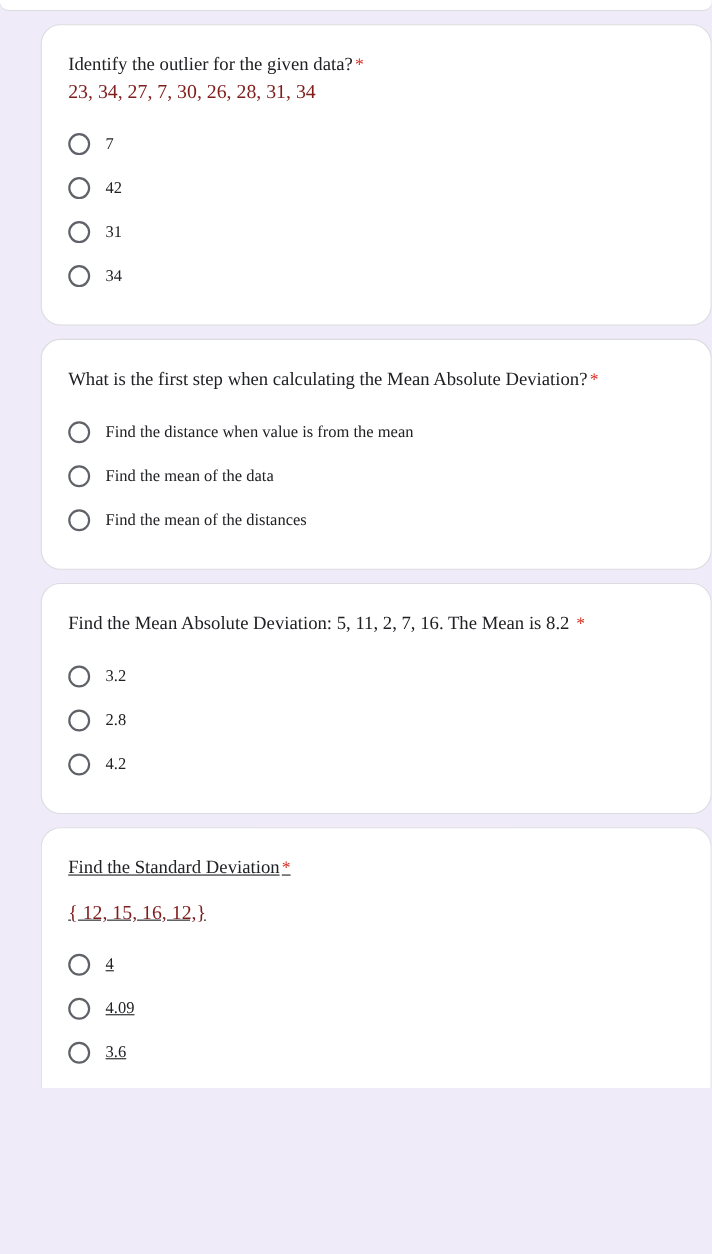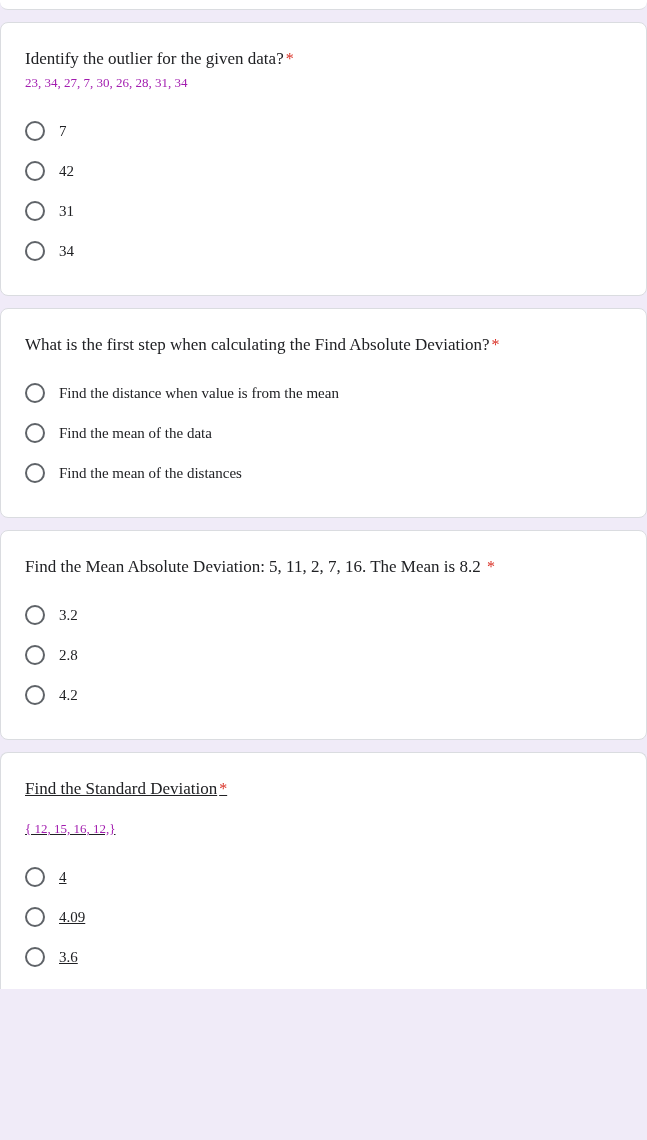--- a/index.html
+++ b/index.html
@@ -9,23 +9,24 @@
     }
     body {
       font-family: Georgia, 'Times New Roman', serif;
       background-color: #f0ebf8;
       width: 647px;
       color: #202124;
     }
     .question-card {
       background-color: #ffffff;
       border: 1px solid #dadce0;
-      border-radius: 8px;
+      border-radius: 18px;
       margin-bottom: 12px;
       padding: 24px 32px 24px 24px;
+      margin-left: 37px;
     }
     .question-card:first-child {
       border-top-left-radius: 0;
       border-top-right-radius: 0;
       border-top: none;
       margin-top: 0;
     }
     .spacer-top {
       background-color: #ffffff;
       border-bottom: 1px solid #dadce0;
@@ -33,23 +34,23 @@
       border-radius: 0 0 8px 8px;
       margin-bottom: 12px;
     }
     .question-title {
       font-size: 17px;
       line-height: 24px;
       color: #202124;
       margin-bottom: 4px;
     }
     .question-subtitle {
-      font-size: 13px;
+      font-size: 18px;
       line-height: 24px;
-      color: #a21caf;
+      color: #7f1d1d;
       margin-bottom: 16px;
     }
     .required {
       color: #d93025;
       margin-left: 2px;
     }
     .options {
       margin-top: 16px;
     }
     .option-row {
@@ -99,21 +100,21 @@
     </div>
     <div class="option-row">
       <div class="radio"></div>
       <span class="option-label">34</span>
     </div>
   </div>
 </div>
 
 <div class="question-card">
   <div class="title-row">
-    <span class="question-title">What is the first step when calculating the Find Absolute Deviation?</span><span class="required">*</span>
+    <span class="question-title">What is the first step when calculating the Mean Absolute Deviation?</span><span class="required">*</span>
   </div>
   <div class="options">
     <div class="option-row">
       <div class="radio"></div>
       <span class="option-label">Find the distance when value is from the mean</span>
     </div>
     <div class="option-row">
       <div class="radio"></div>
       <span class="option-label">Find the mean of the data</span>
     </div>

